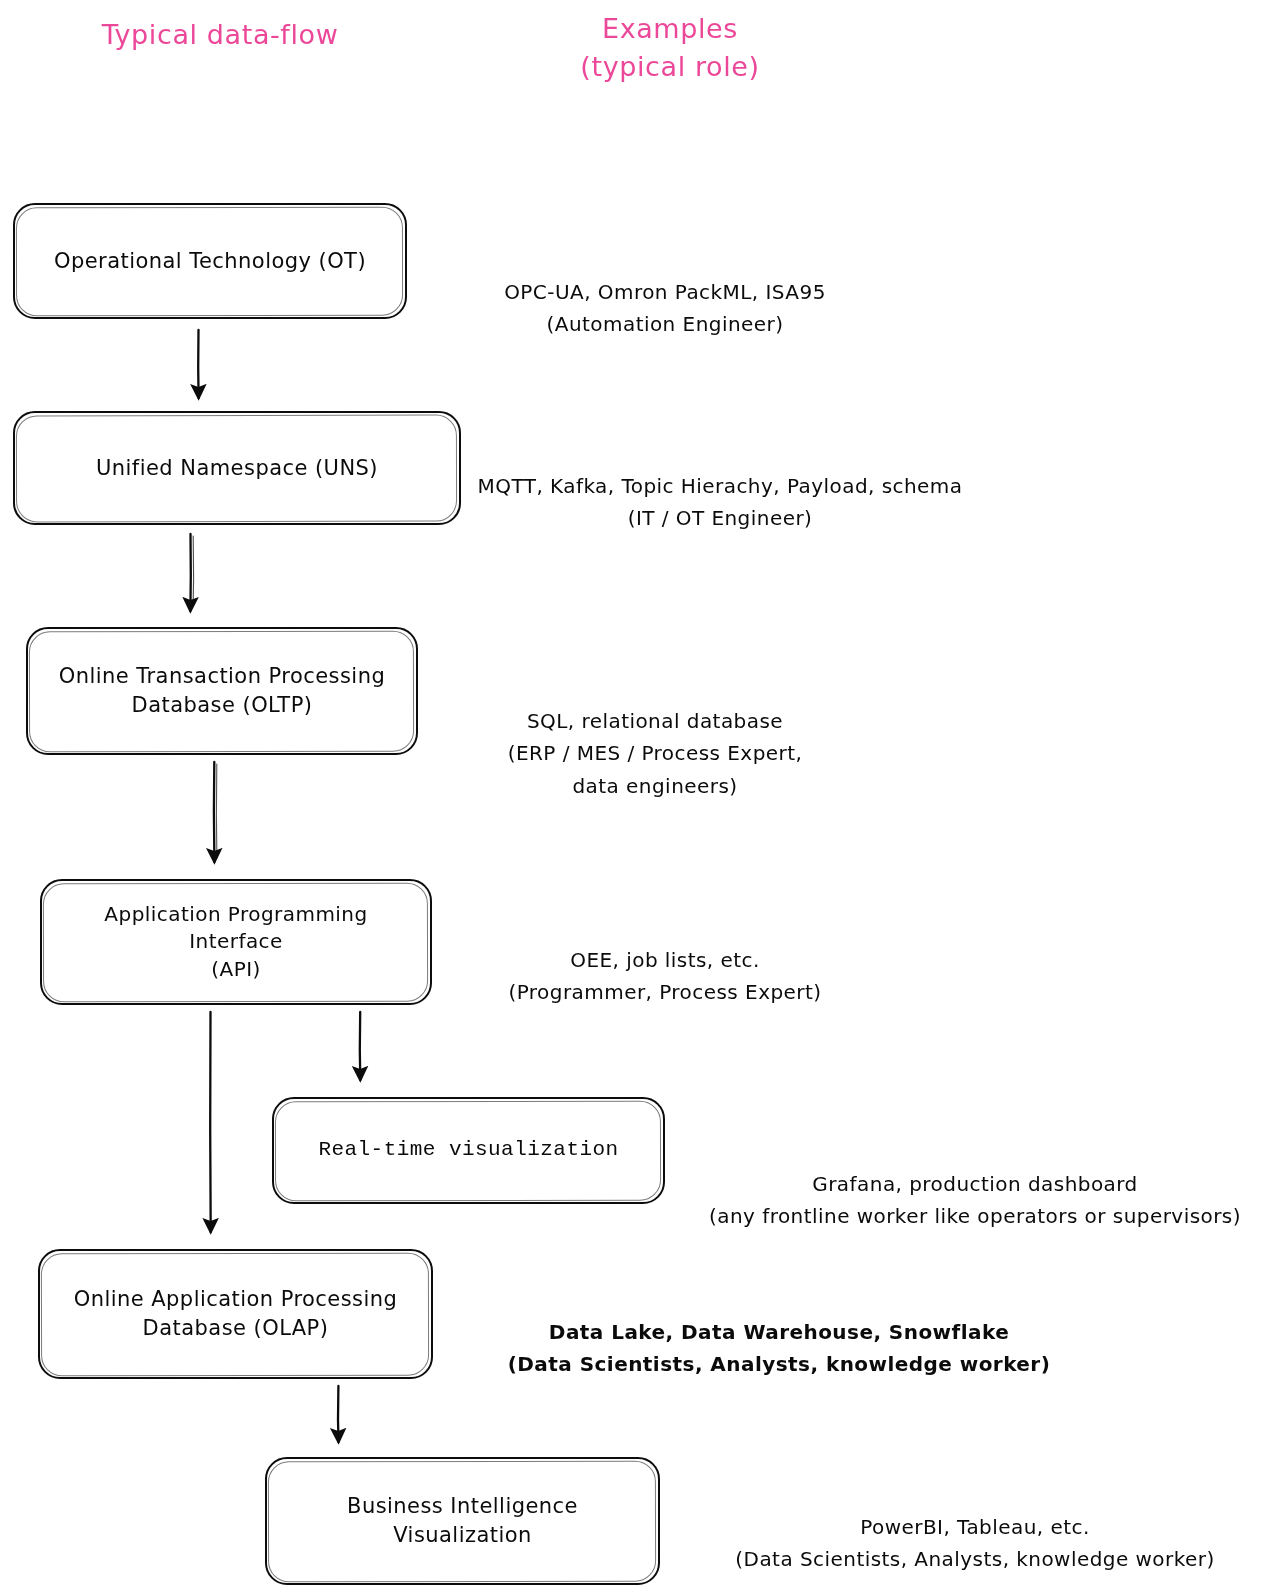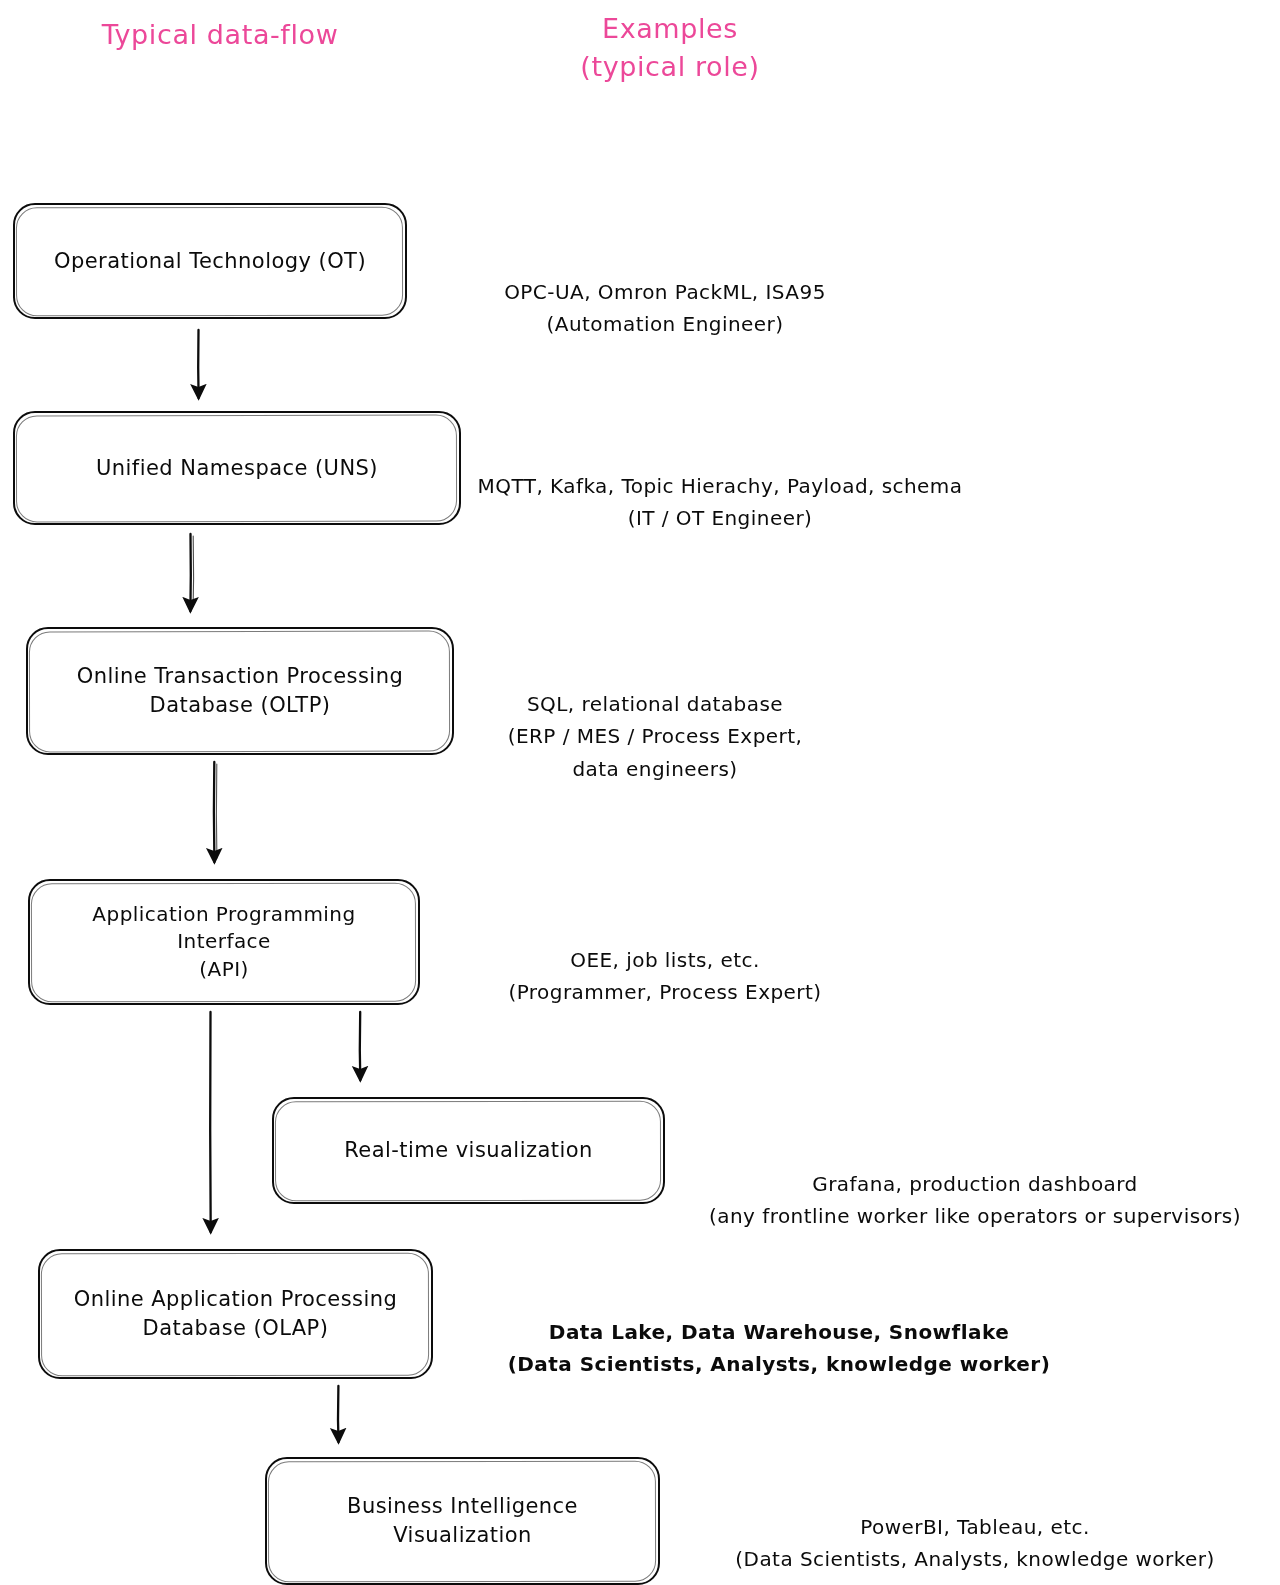--- a/index.html
+++ b/index.html
@@ -70,42 +70,42 @@
     position: absolute;
     left: 1px; right: 2px; top: 2px; bottom: 1px;
     border: 1.1px solid rgba(15,15,15,0.55);
     border-radius: 21px;
     pointer-events: none;
     transform: rotate(-0.12deg);
   }
 
   #node-ot   { left: 13px;  top: 203px;  width: 394px; height: 116px; }
   #node-uns  { left: 13px;  top: 411px;  width: 448px; height: 114px; }
-  #node-oltp { left: 26px;  top: 627px;  width: 428px; height: 128px; }
-  #node-api  { left: 28px;  top: 879px;  width: 392px; height: 126px; }
-  #node-rtv  { left: 272px; top: 1097px; width: 393px; height: 107px; }
+  #node-oltp { left: 26px;  top: 627px;  width: 392px; height: 128px; }
+  #node-api  { left: 40px;  top: 879px;  width: 392px; height: 126px; }
+  #node-rtv  { left: 272px; top: 1097px; width: 393px; height: 107px; font-family: Liberation Mono, monospace; }
   #node-olap { left: 38px;  top: 1249px; width: 395px; height: 130px; }
   #node-bi   { left: 265px; top: 1457px; width: 395px; height: 128px; }
 
   #node-api .node-label { font-size: 20px; }
 
   
   .example {
     position: absolute;
     text-align: center;
     font-size: 20px;
     line-height: 1.62;
     letter-spacing: 0.45px;
     color: #0b0b0b;
     white-space: pre-line;
     margin-top: 48px;
   }
   #example-ot   { left: 420px; top: 228px;  width: 490px; }
   #example-uns  { left: 420px; top: 422px;  width: 600px; }
-  #example-oltp { left: 420px; top: 640px;  width: 470px; }
+  #example-oltp { left: 420px; top: 657px;  width: 470px; }
   #example-api  { left: 420px; top: 896px;  width: 490px; }
   #example-rtv  { left: 675px; top: 1120px; width: 600px; }
   #example-olap { left: 494px; top: 1268px; width: 570px; font-weight: bold; }
   #example-bi   { left: 675px; top: 1463px; width: 600px; }
 </style>
 </head>
 <body>
 
 <svg id="canvas" viewBox="0 0 1280 1585">
   <defs>

